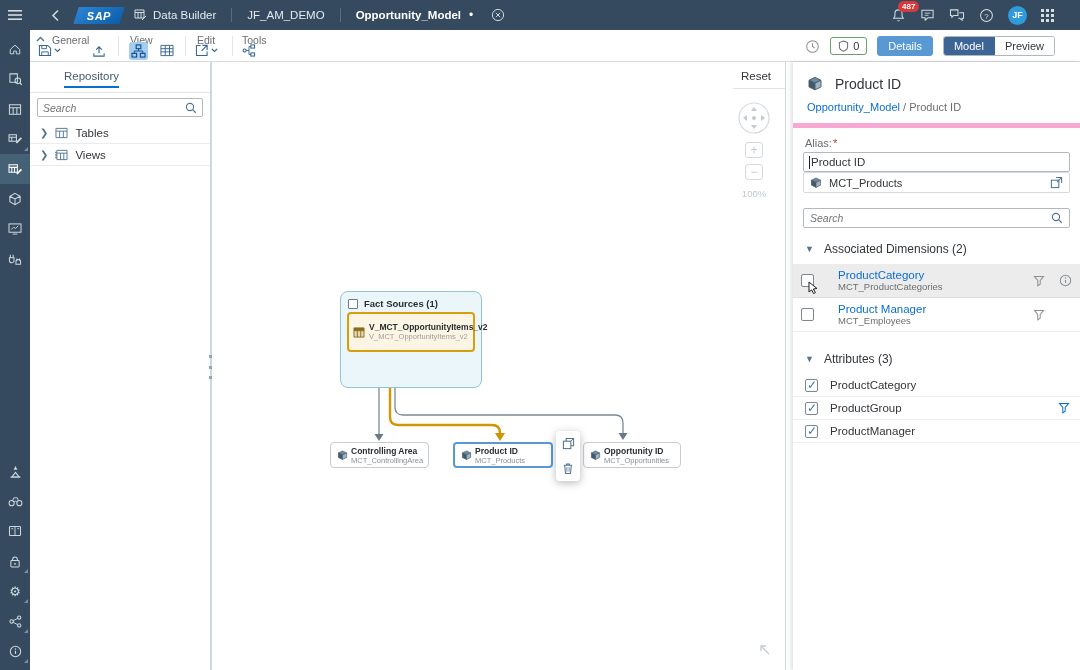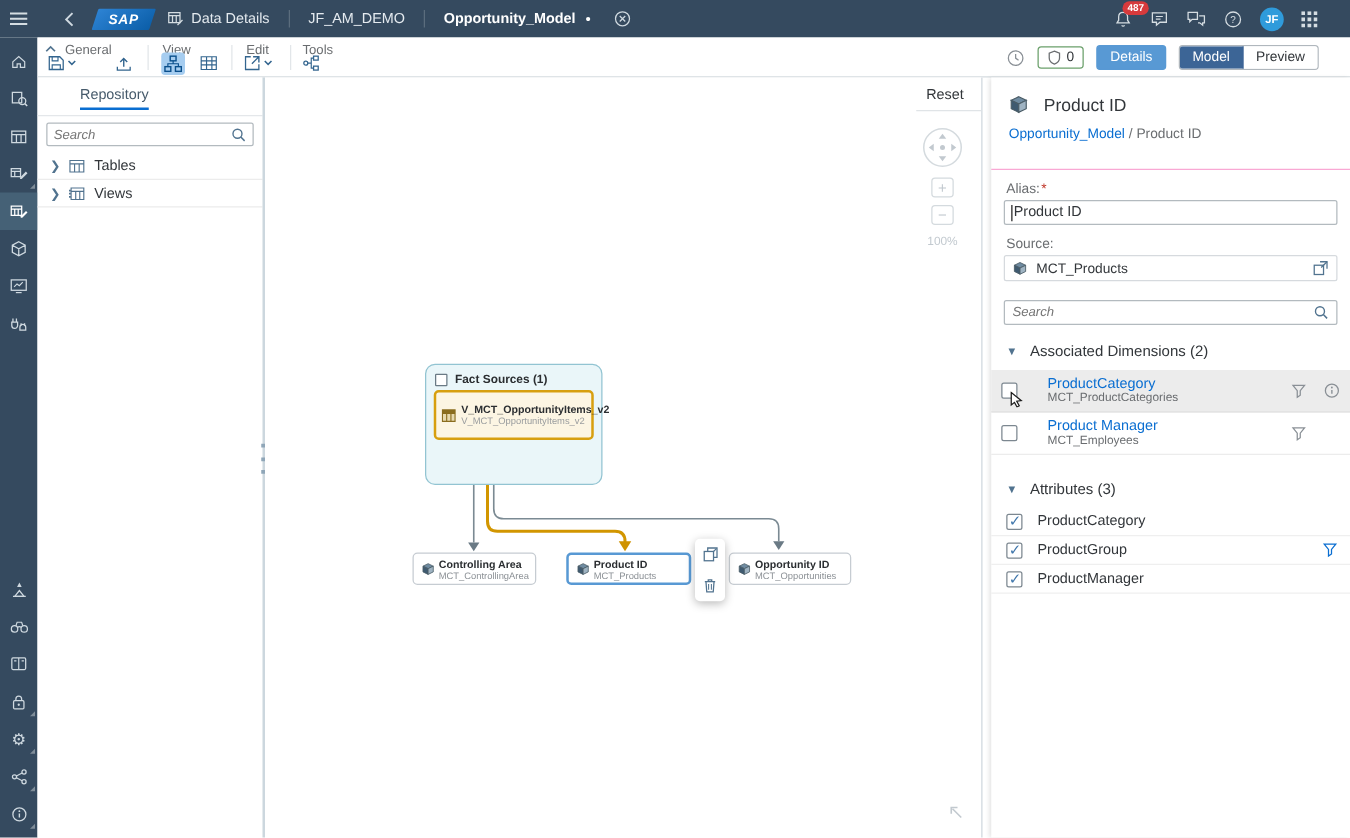--- a/index.html
+++ b/index.html
@@ -70,21 +70,21 @@
   .cv-resetline{position:absolute;right:0;top:26px;width:52px;height:1px;background:#e0e4e7}
   .cv-controls{position:absolute;right:5px;top:38px;width:52px;display:flex;flex-direction:column;align-items:center;gap:6px;color:#c6ced5}
   .zoombtn{width:18px;height:16px;border:1px solid #d4dade;border-radius:3px;display:flex;align-items:center;justify-content:center;font-size:12px;color:#c2c9cf;background:#fff;cursor:pointer}
   .zoomlvl{font-size:9.5px;color:#c2c9cf;margin-top:2px}
   .resize-handle{position:absolute;right:14px;bottom:14px;color:#c2c9cf}
   
   .props{position:absolute;top:62px;left:793px;width:287px;height:608px;background:#fff;box-shadow:-2px 0 4px rgba(0,0,0,.12)}
   .pp-head{height:26px;background:#4d7599;color:#fff;display:flex;align-items:center;padding:0 6px 0 10px;font-size:11px;font-weight:bold}
   .pp-expand{margin-left:auto;width:20px;height:18px;background:#6e99bf;border-radius:2px;display:flex;align-items:center;justify-content:center;color:#fff;cursor:pointer}
   .pp-title{display:flex;align-items:center;gap:12px;padding:14px 12px 0 14px;font-size:14px;color:#32363a}
-  .pp-crumb{padding:9px 14px 22px 14px;font-size:11px;border-bottom:1px solid #f9a8d4}
+  .pp-crumb{padding:9px 14px 10px 14px;font-size:11px;border-bottom:5px solid #f9a8d4}
   .pp-crumb a{color:#0a6ed1;text-decoration:none;cursor:pointer}
   .pp-crumb .sep,.pp-crumb .cur{color:#6a6d70}
   .pp-label{padding:9px 14px 3px 12px;font-size:11px;color:#6a6d70}
   .req{color:#c0392b;margin-left:1px}
   .pp-input{margin:0 10px;height:20px;border:1px solid #b3babf;border-radius:2px;display:flex;align-items:center;padding:0 5px;font-size:11.5px;color:#32363a;background:#fff;cursor:text}
   .caret-i{width:1px;height:13px;background:#222;margin-right:1px}
   .src-box{margin:0 10px;height:21px;border:1px solid #d6dade;border-radius:2px;display:flex;align-items:center;gap:7px;padding:0 6px;font-size:11px;color:#32363a}
   .src-open{margin-left:auto;color:#51738f;cursor:pointer}
   .pp-search{margin:15px 10px 0 10px;height:20px;border:1px solid #b3babf;border-radius:2px;display:flex;align-items:center;padding:0 6px}
   .pp-search input{border:none;outline:none;flex:1;font-size:10.5px;font-style:italic;color:#555;font-family:inherit}
@@ -125,21 +125,21 @@
     <div class="saplogo">
         <span>SAP</span>
       </div>
     <div class="tb-app">
       <span class="tb-ic">
         <svg width="13" height="12" viewBox="0 0 13 12">
             <path d="M1 1h9v8H1z M1 3.5h9 M4 3.5V9 M7 3.5V9" fill="none" stroke="currentColor"></path>
             <path d="M8 11l4-4" stroke="currentColor"></path>
           </svg>
       </span>
-      <span>Data Details</span>
+      <span>Data Builder</span>
       <span class="tb-sep"></span>
       <span>JF_AM_DEMO</span>
       <span class="tb-sep"></span>
       <span class="tb-model">Opportunity_Model</span>
       <span class="tb-dot">•</span>
       <span class="tb-close">
         <svg width="14" height="14" viewBox="0 0 14 14">
             <circle cx="7" cy="7" r="5.6" fill="none" stroke="currentColor"></circle>
             <path d="M4.8 4.8l4.4 4.4M9.2 4.8L4.8 9.2" stroke="currentColor"></path>
           </svg>
@@ -524,21 +524,20 @@
     <span class="sep"> </span><span class="sep">/</span>
     <span class="cur"> <span>Product ID</span></span>
   </div>
 
   <div class="pp-label"><span>Alias:</span><span class="req">*</span></div>
   <div class="pp-input">
     <span class="caret-i"></span>
     <span>Product ID</span>
   </div>
 
-  <div class="pp-label">Source:</div>
   <div class="src-box">
     <svg width="12" height="12" viewBox="0 0 12 12">
         <path d="M6 1l4.5 2.2L6 5.4 1.5 3.2z" fill="#6f8ba1" stroke="#4a5c66" stroke-width=".7"></path>
         <path d="M1.5 3.2v5L6 10.4v-5z" fill="#3f5a70" stroke="#4a5c66" stroke-width=".7"></path>
         <path d="M10.5 3.2v5L6 10.4v-5z" fill="#9fb3c2" stroke="#4a5c66" stroke-width=".7"></path>
       </svg>
     <span>MCT_Products</span>
     <span class="src-open">
       <svg width="13" height="13" viewBox="0 0 14 14">
           <rect x="1.5" y="4.5" width="8" height="8" fill="none" stroke="currentColor" stroke-width="1.1"></rect>

